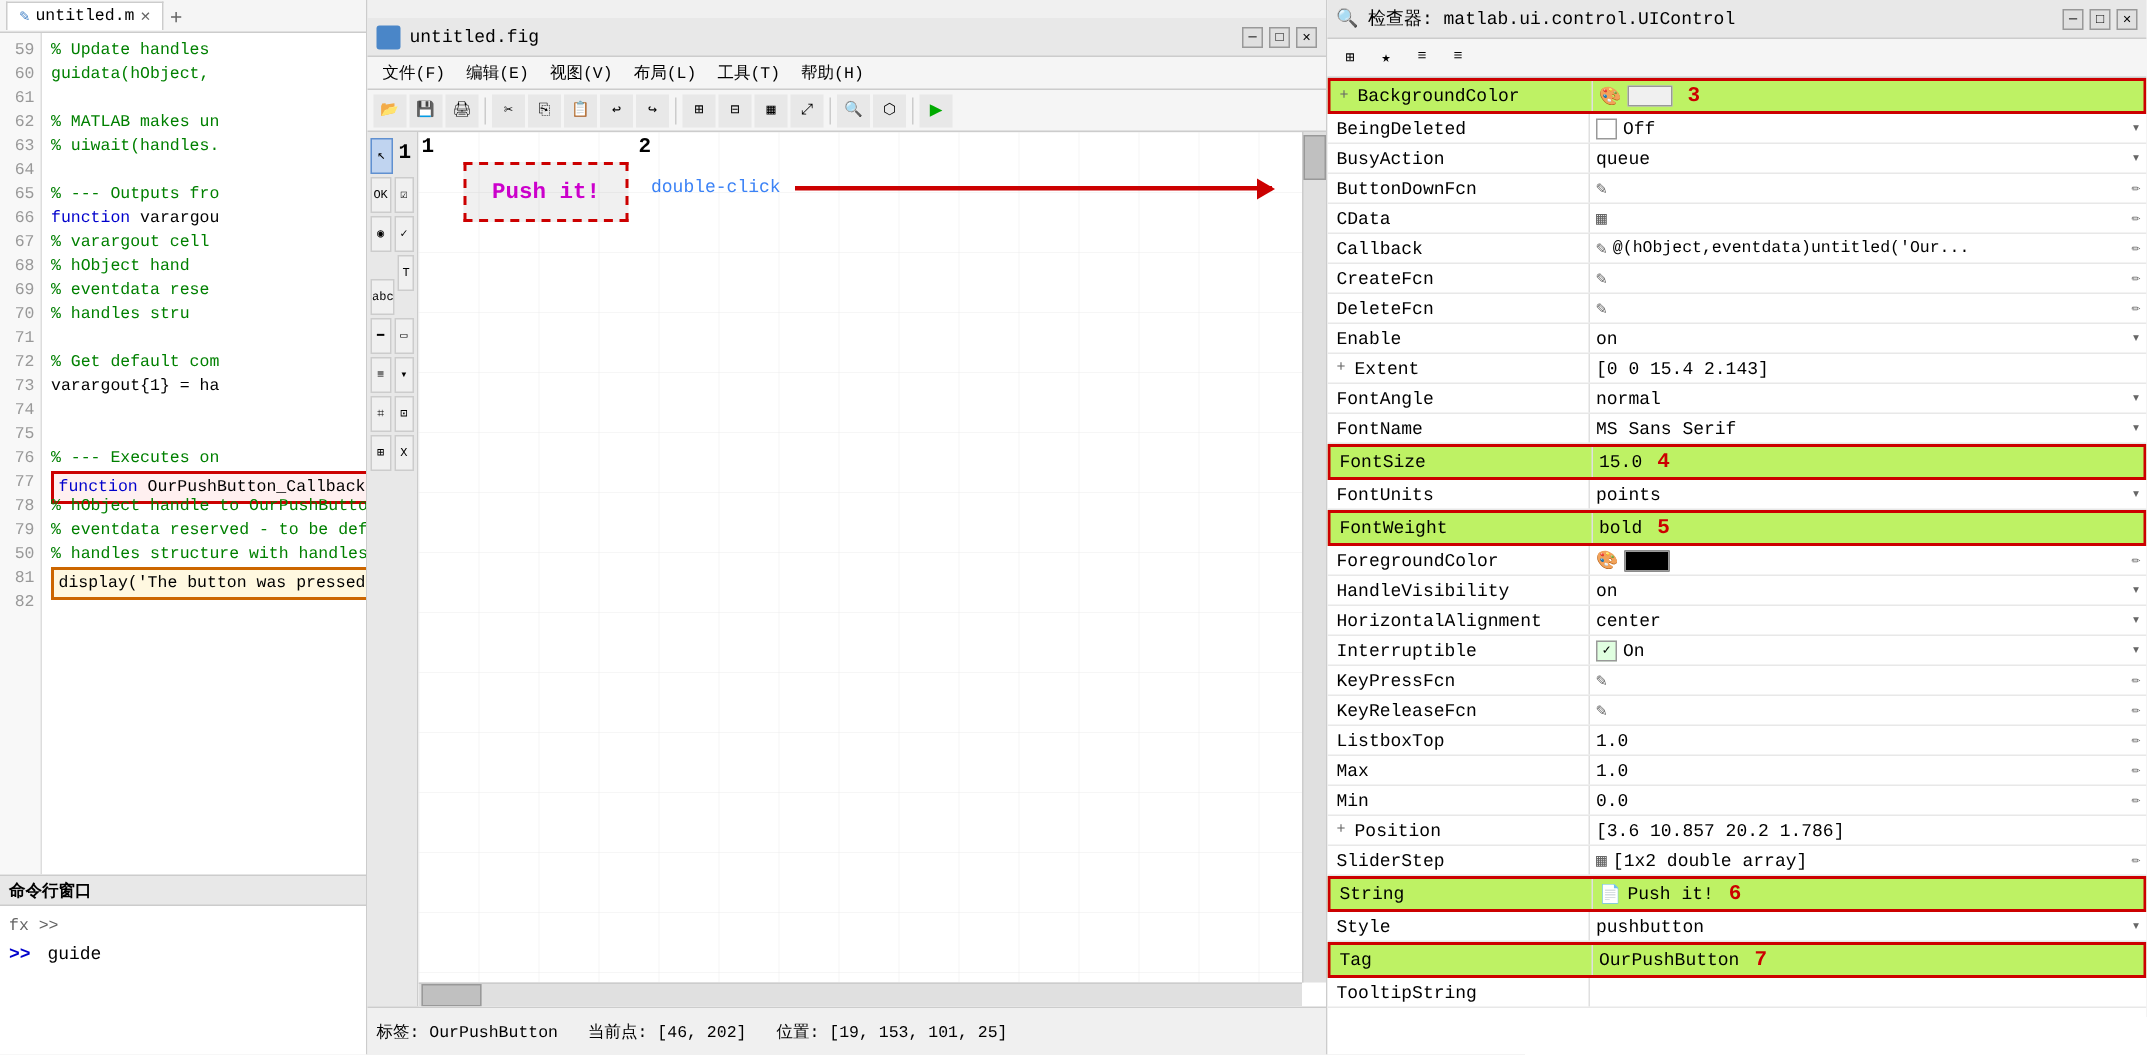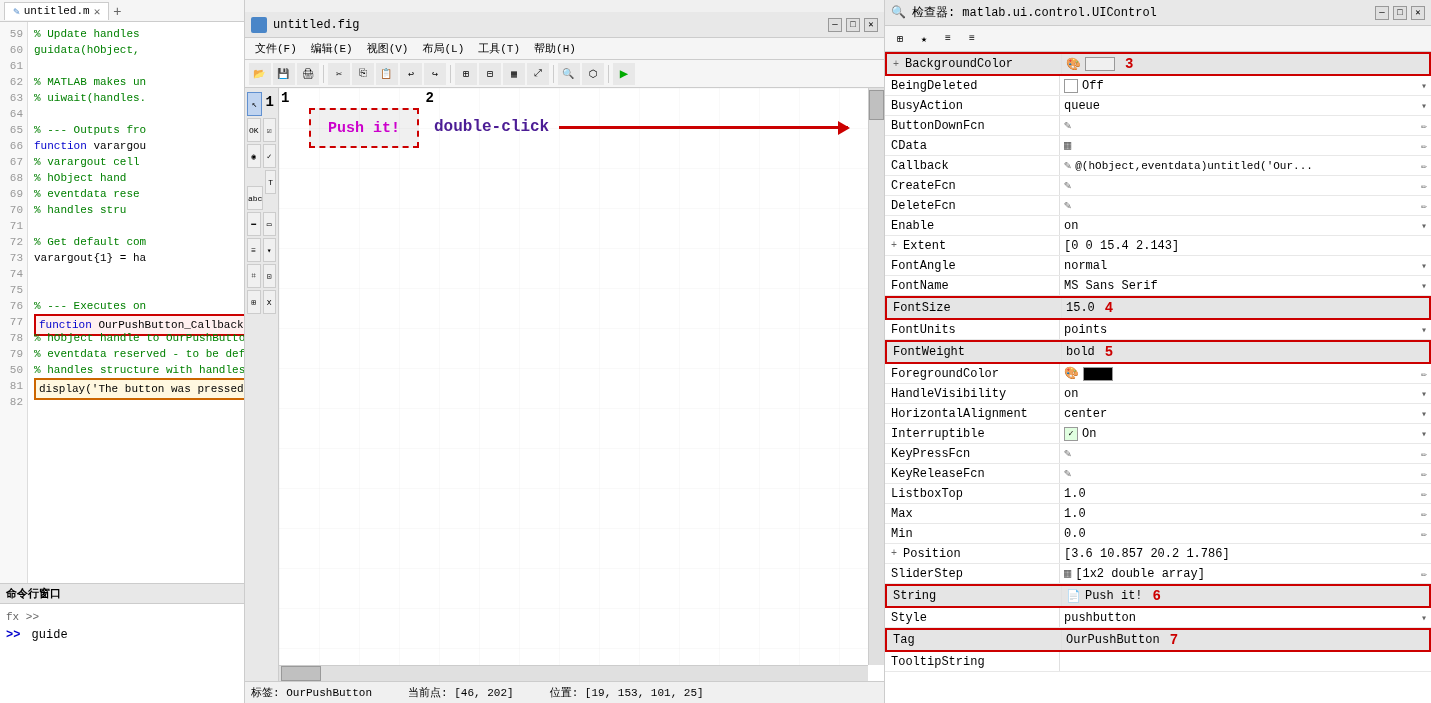--- a/index.html
+++ b/index.html
@@ -283,25 +283,25 @@
     .num-badge {
       position: absolute;
       font-size: 13px;
       font-weight: bold;
       color: #000;
     }
     .fig-statusbar {
       display: flex;
       background: #f0f0f0;
       border-top: 1px solid #ccc;
-      height: 22px;
+      height: 32px;
       align-items: center;
       padding: 0 6px;
       font-size: 11px;
-      gap: 36px;
+      gap: 20px;
     }
 
     
     .prop-inspector {
       flex: 1;
       background: #ffffff;
       display: flex;
       flex-direction: column;
       min-width: 520px;
     }
@@ -349,21 +349,21 @@
       overflow-y: auto;
       font-size: 12px;
     }
     .prop-row {
       display: flex;
       border-bottom: 1px solid #e8e8e8;
       min-height: 20px;
       align-items: stretch;
     }
     .prop-row.highlighted {
-      background: #e5e5e5;
+      background: #bef264;
       border: 2px solid #cc0000;
     }
     .prop-name {
       width: 175px;
       min-width: 175px;
       padding: 2px 6px;
       border-right: 1px solid #e0e0e0;
       display: flex;
       align-items: center;
       gap: 4px;
@@ -588,21 +588,21 @@
         <div style="position:absolute; top:2px; left:2px; font-size:14px; font-weight:bold; color:#000;">1</div>
 
         <div style="position:absolute; top:20px; left:30px; display:flex; align-items:center;">
           <div class="push-button-widget" style="position:relative; left:0; top:0; width:110px; height:40px;">
             <span>Push it!</span>
           </div>
           <div style="position:absolute; top:-18px; right:-15px; font-size:14px; font-weight:bold; color:#000;">2</div>
         </div>
 
         <div style="position:absolute; top:30px; left:155px; right:20px; display:flex; align-items:center;">
-          <span style="font-size:16px; font-weight:bold; color:#4c1d95; white-space:nowrap;">double-click</span>
+          <span style="font-size:12px; font-weight:normal; color:#3b82f6; white-space:nowrap;">double-click</span>
           <div style="flex:1; height:3px; background:#cc0000; margin-left:10px; position:relative;">
             <div style="position:absolute; right:-2px; top:-5px; width:0; height:0; border-left:12px solid #cc0000; border-top:7px solid transparent; border-bottom:7px solid transparent;"></div>
           </div>
         </div>
 
         <svg style="position:absolute; top:0; left:0; width:100%; height:100%; pointer-events:none; opacity:0.15;">
           <defs>
             <pattern id="grid" width="40" height="40" patternUnits="userSpaceOnUse">
               <path d="M 40 0 L 0 0 0 40" fill="none" stroke="#666" stroke-width="0.5"></path>
             </pattern>

